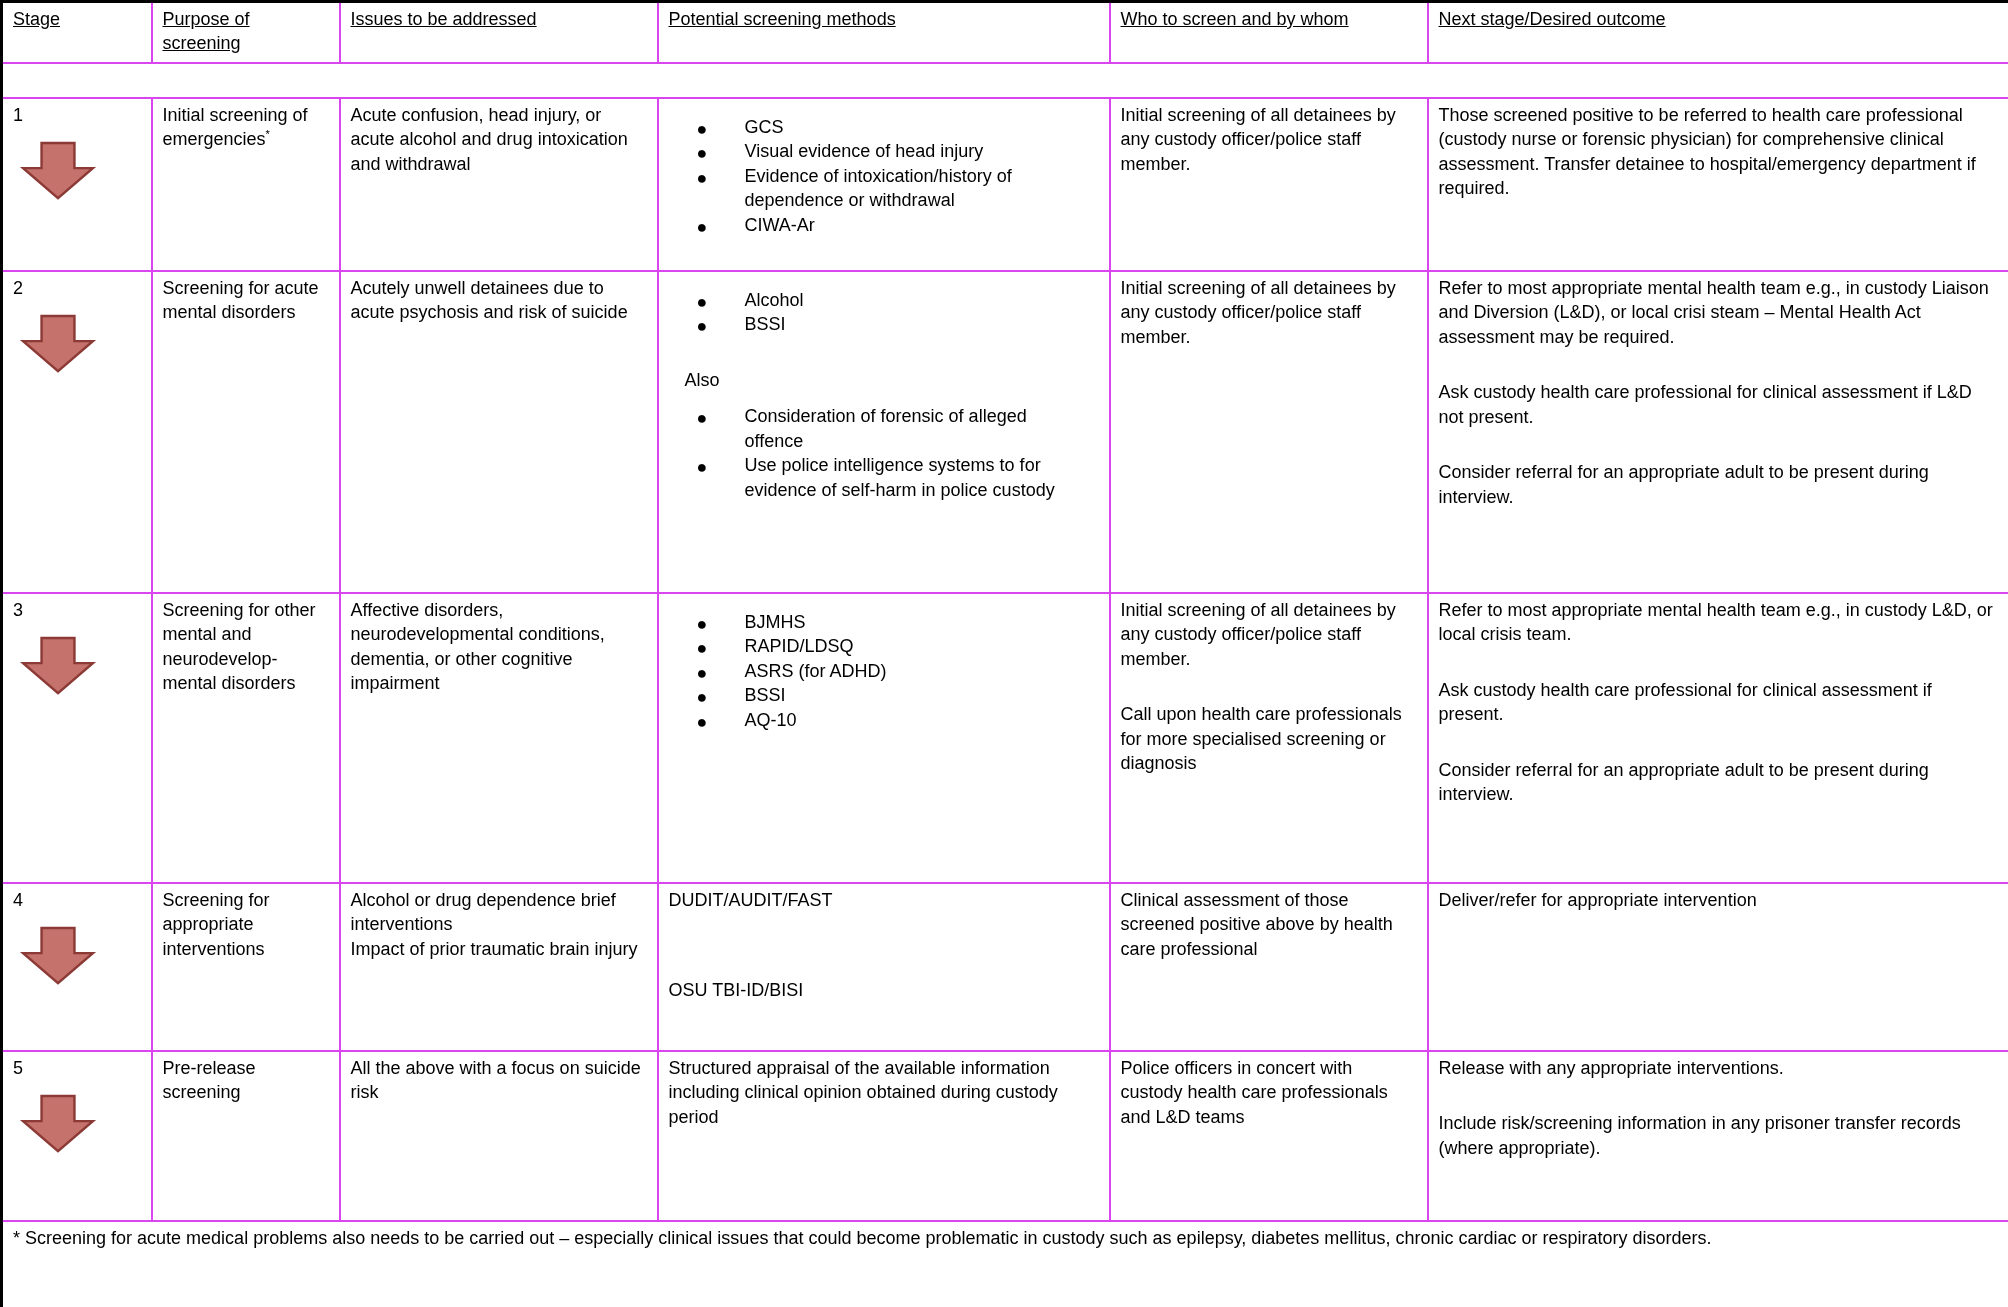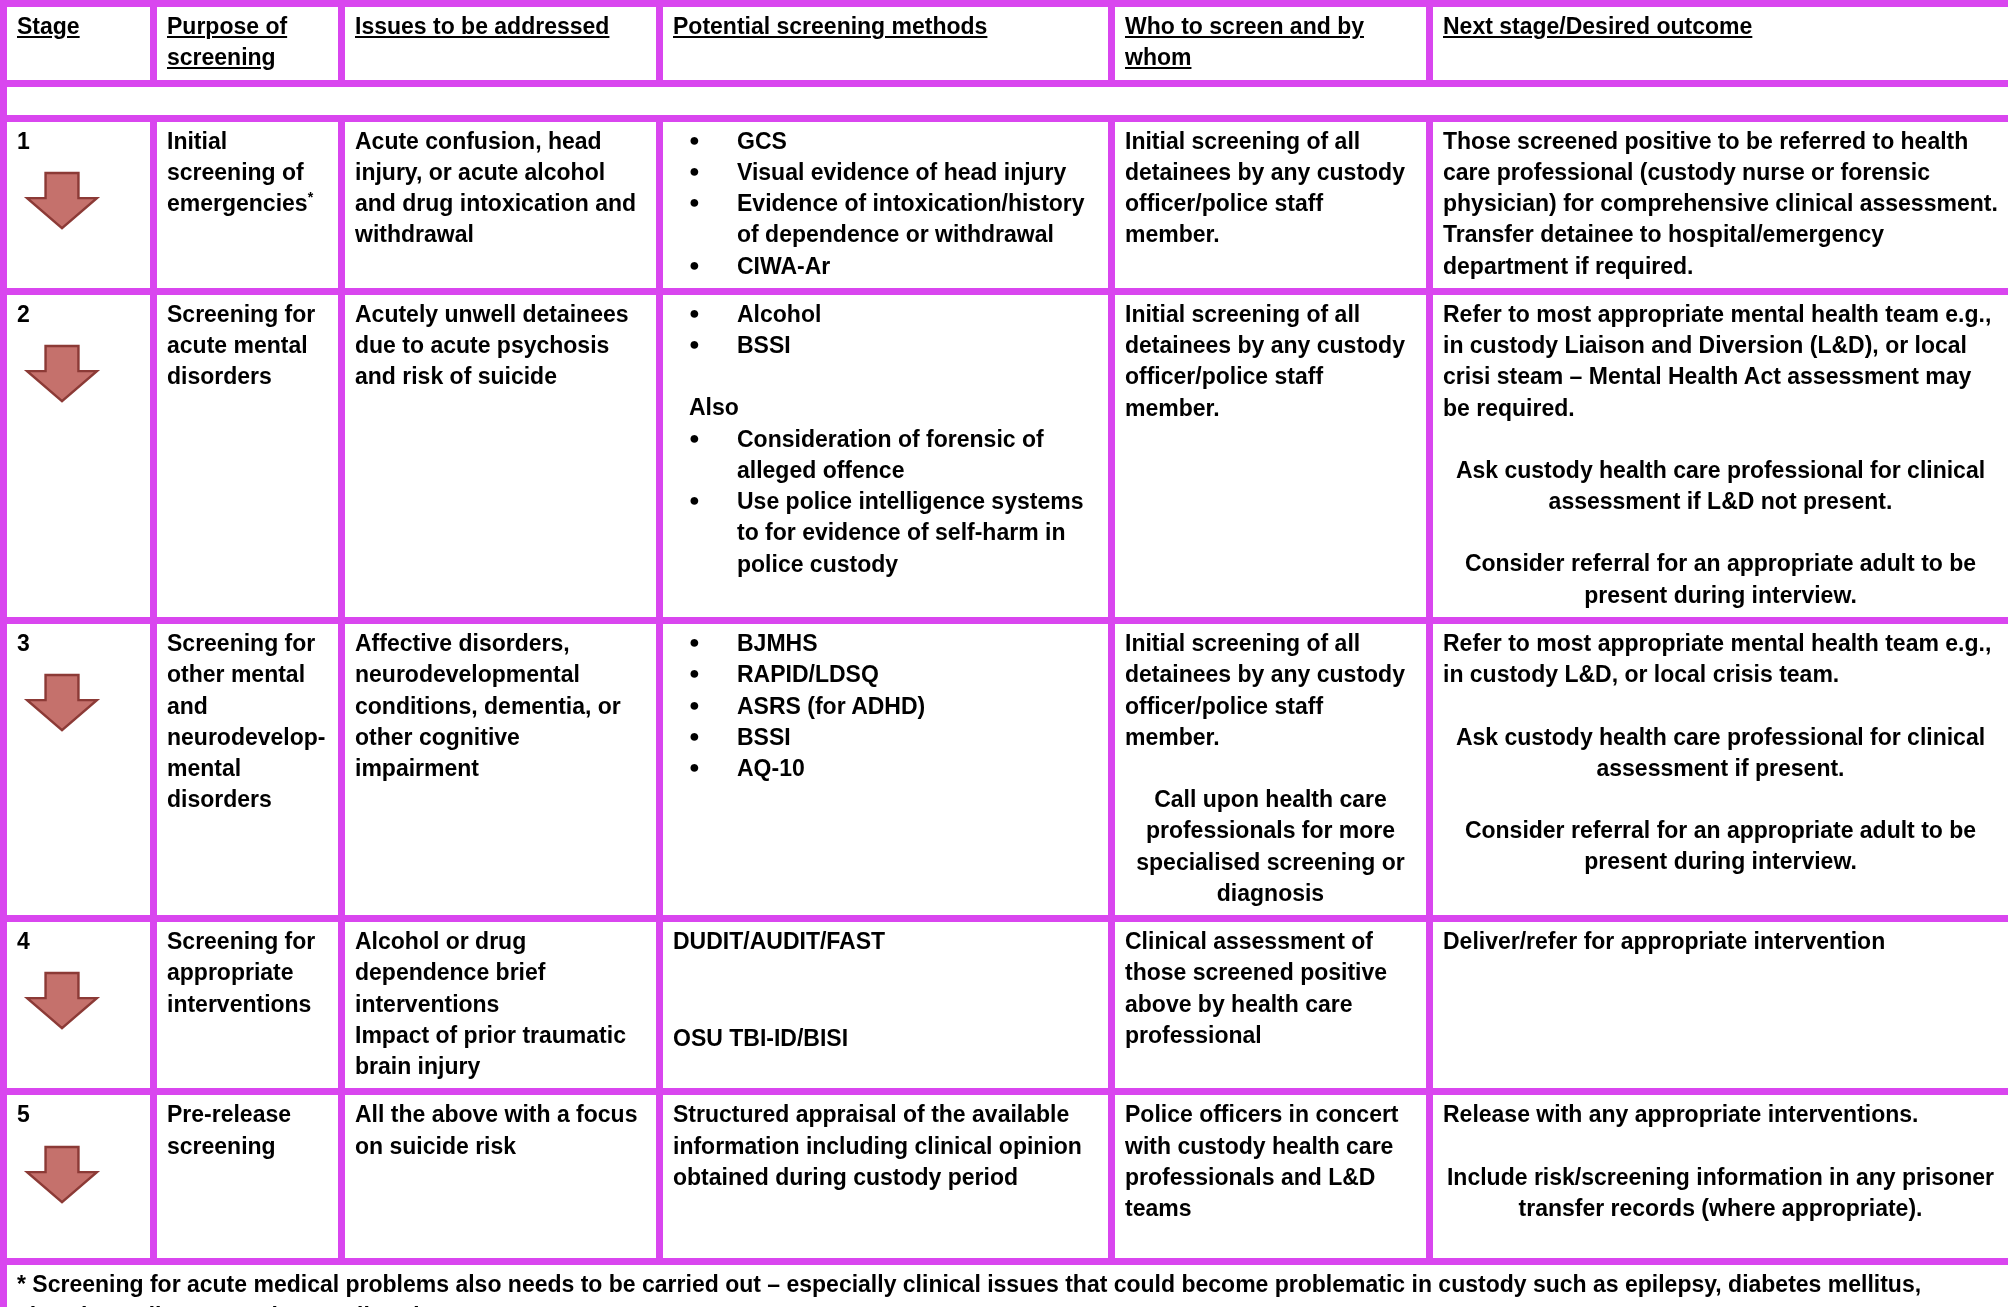--- a/index.html
+++ b/index.html
@@ -11,32 +11,32 @@
     color: #000;
     width: 2008px;
   }
   table.grid {
     border-collapse: collapse;
     table-layout: fixed;
     width: 2008px;
     border: 3px solid #000;
   }
   .grid th, .grid td {
-    border: 7px solid #d946ef;
+    border: 2px solid #d946ef;
     padding: 4px 10px 6px 10px;
     vertical-align: top;
     text-align: left;
-    font-weight: 700;
-    font-size: 23px;
+    font-weight: 400;
+    font-size: 18px;
     overflow: hidden;
   }
   th .hd { text-decoration: underline; }
   p { margin: 0; }
-  .para-gap p + p { margin-top: 31px; text-align: center; }
-  ul.bullets { list-style: none; margin: 0; padding: 0; }
+  .para-gap p + p { margin-top: 31px; }
+  ul.bullets { list-style: none; margin: 12px; padding: 0; }
   ul.bullets li { position: relative; padding-left: 64px; }
   ul.bullets li::before {
     content: "●";
     position: absolute;
     left: 16px;
     top: 2px;
     font-size: 18px;
   }
   .also { margin: 31px 0 0 16px; }
   .methods-gap { margin-top: 66px; }

